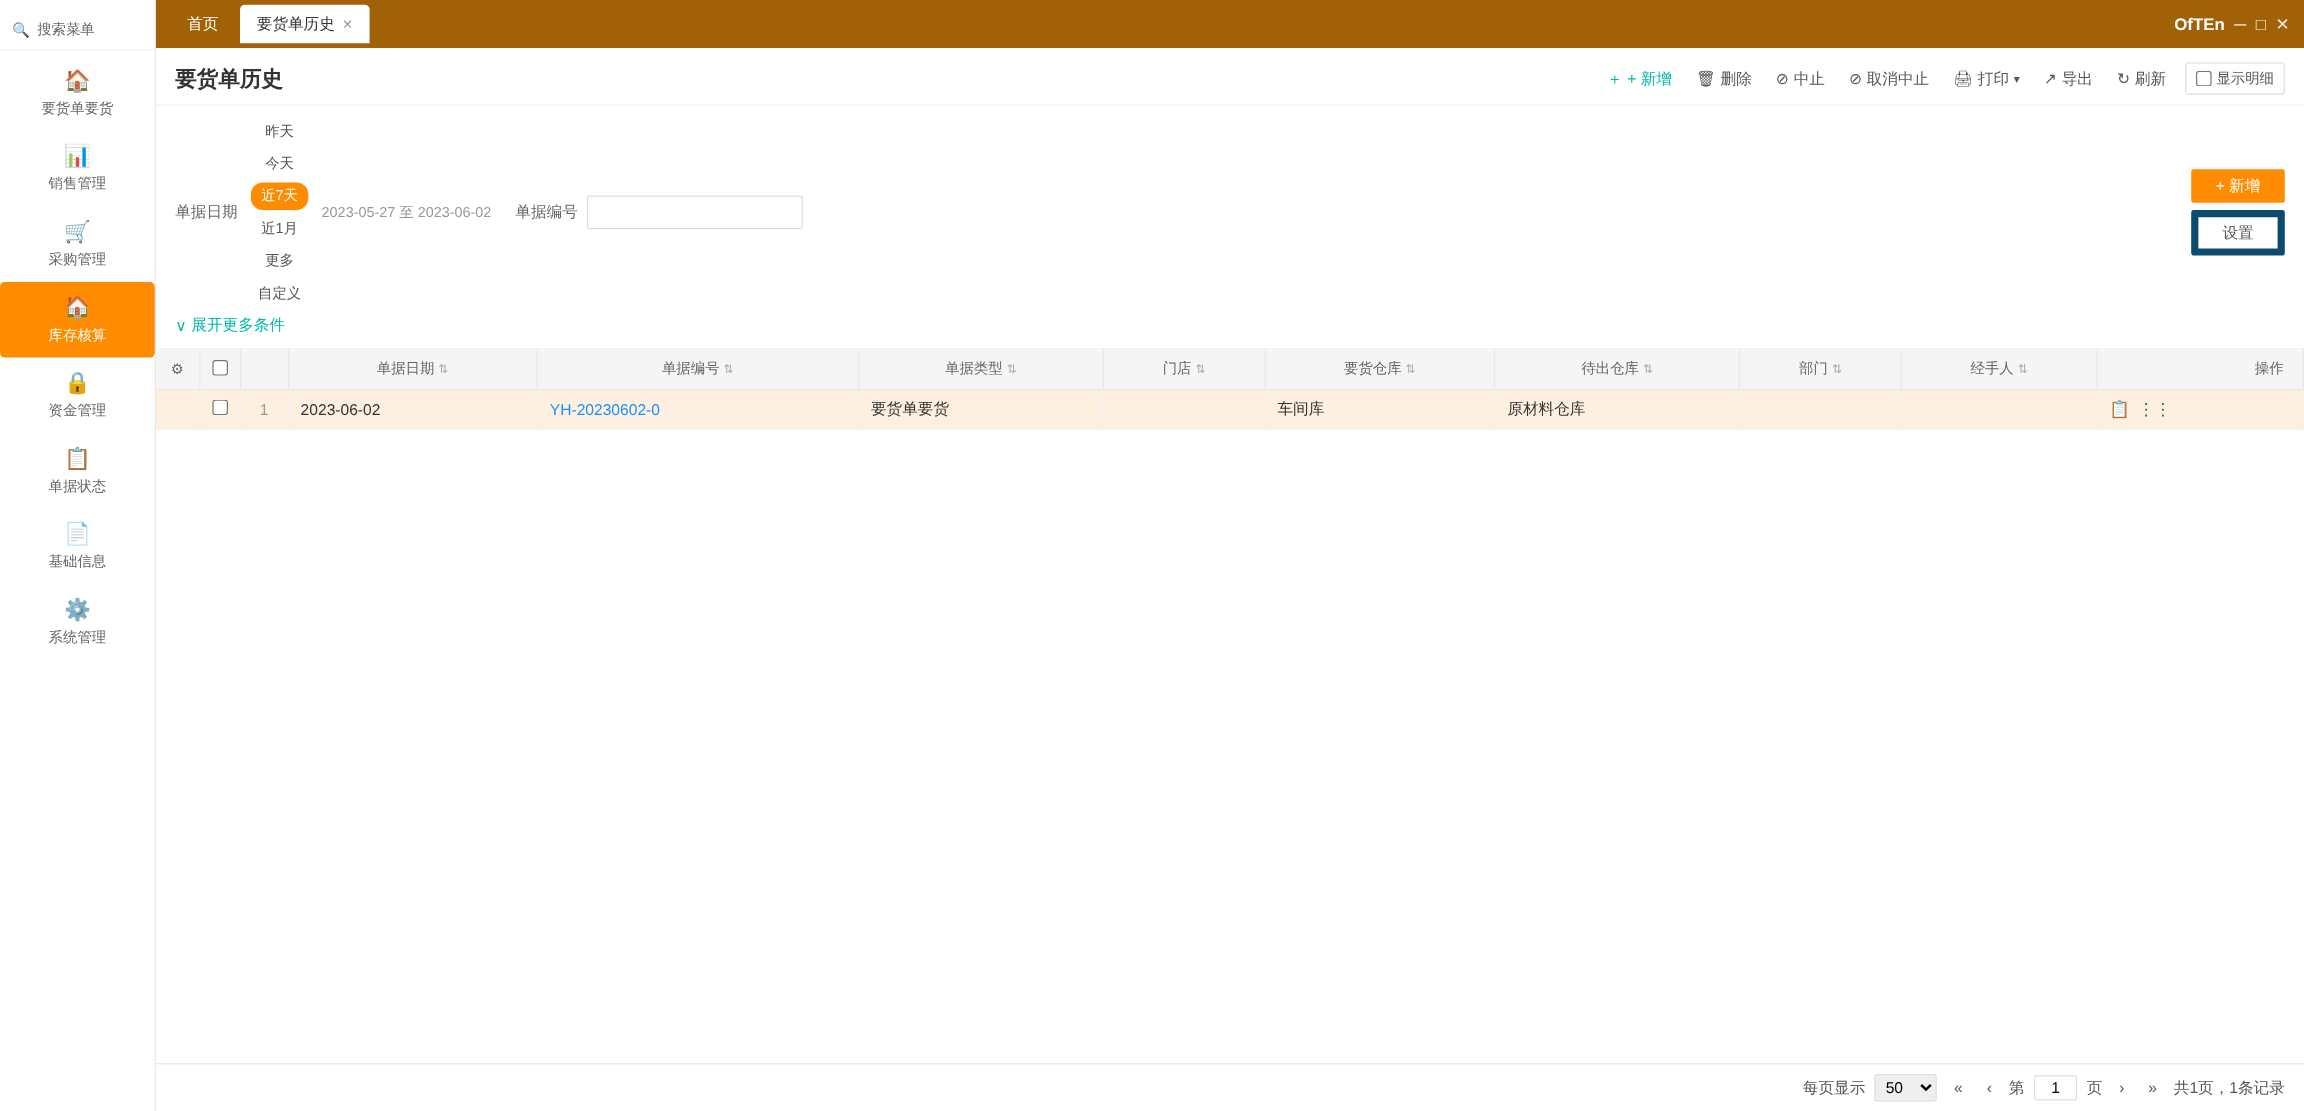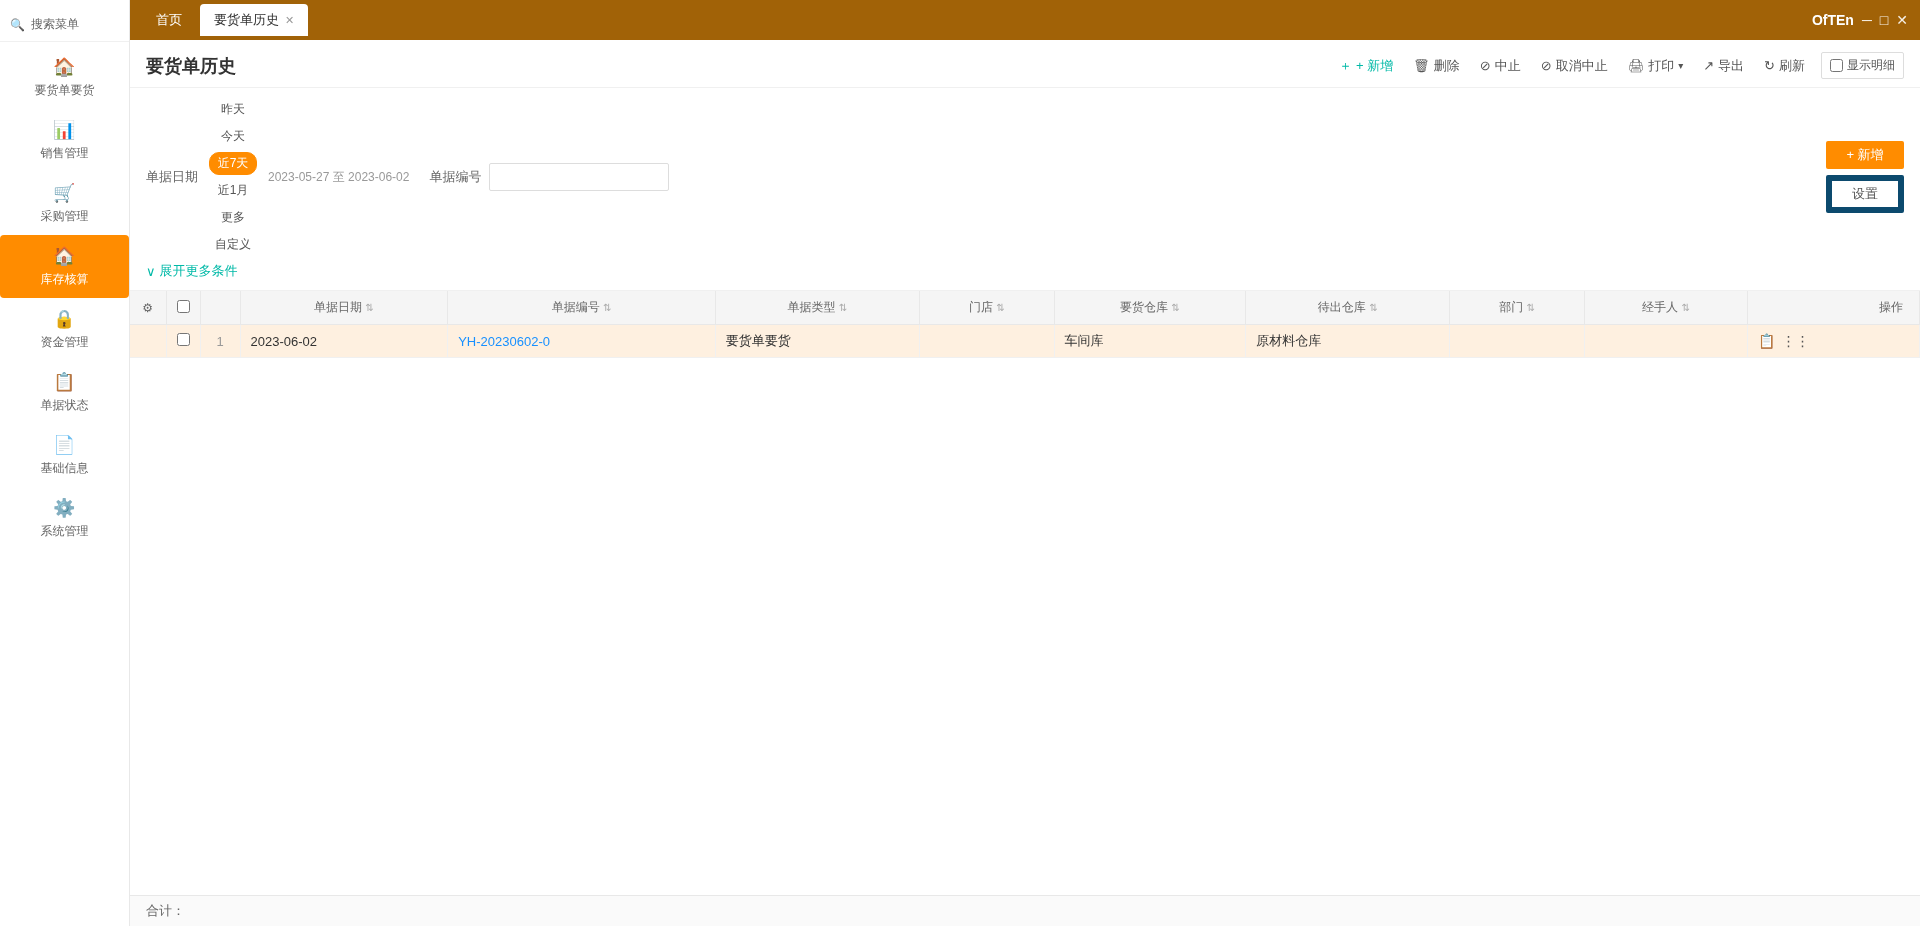--- a/index.html
+++ b/index.html
@@ -552,18 +552,32 @@
         <div class="action-cell">
           <span class="action-icon-btn" title="编辑">📋</span>
           <span class="action-icon-btn" title="更多">⋮⋮</span>
         </div>
       </td>
     </tr>
           </tbody>
       </table>
     </div>
 
-    <div class="table-footer">
-      <span>合计：</span>
-    </div>
-
+
+    <div class="pagination">
+      <span>每页显示</span>
+      <select>
+        <option value="50">50</option>
+        <option value="10">10</option>
+        <option value="20">20</option>
+        <option value="100">100</option>
+      </select>
+      <span class="page-btn">«</span>
+      <span class="page-btn">‹</span>
+      <span>第</span>
+      <input class="page-input" type="text" value="1" style="">
+      <span>页</span>
+      <span class="page-btn">›</span>
+      <span class="page-btn">»</span>
+      <span>共1页，1条记录</span>
+    </div>
   </div>
 </div>
 
 </body></html>

